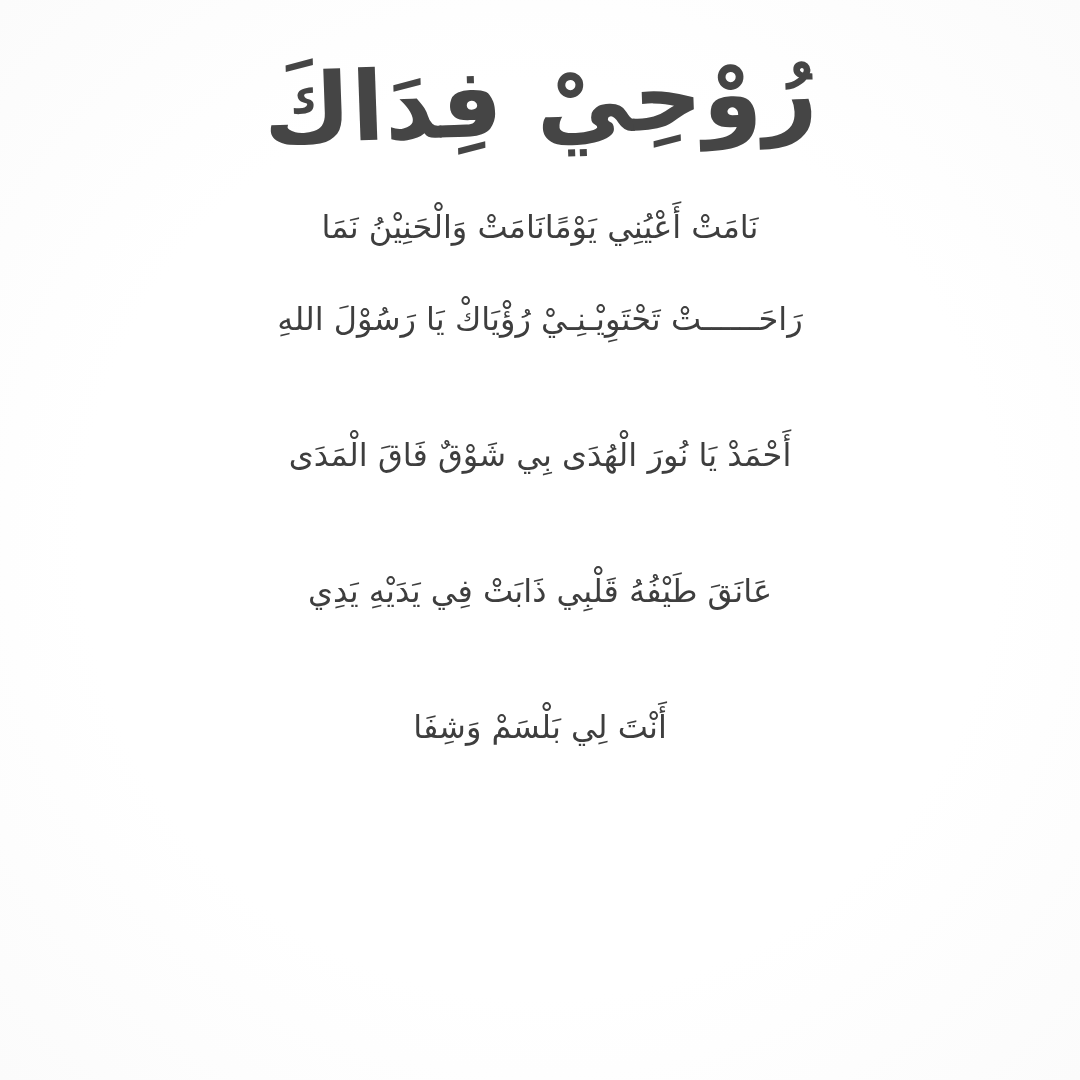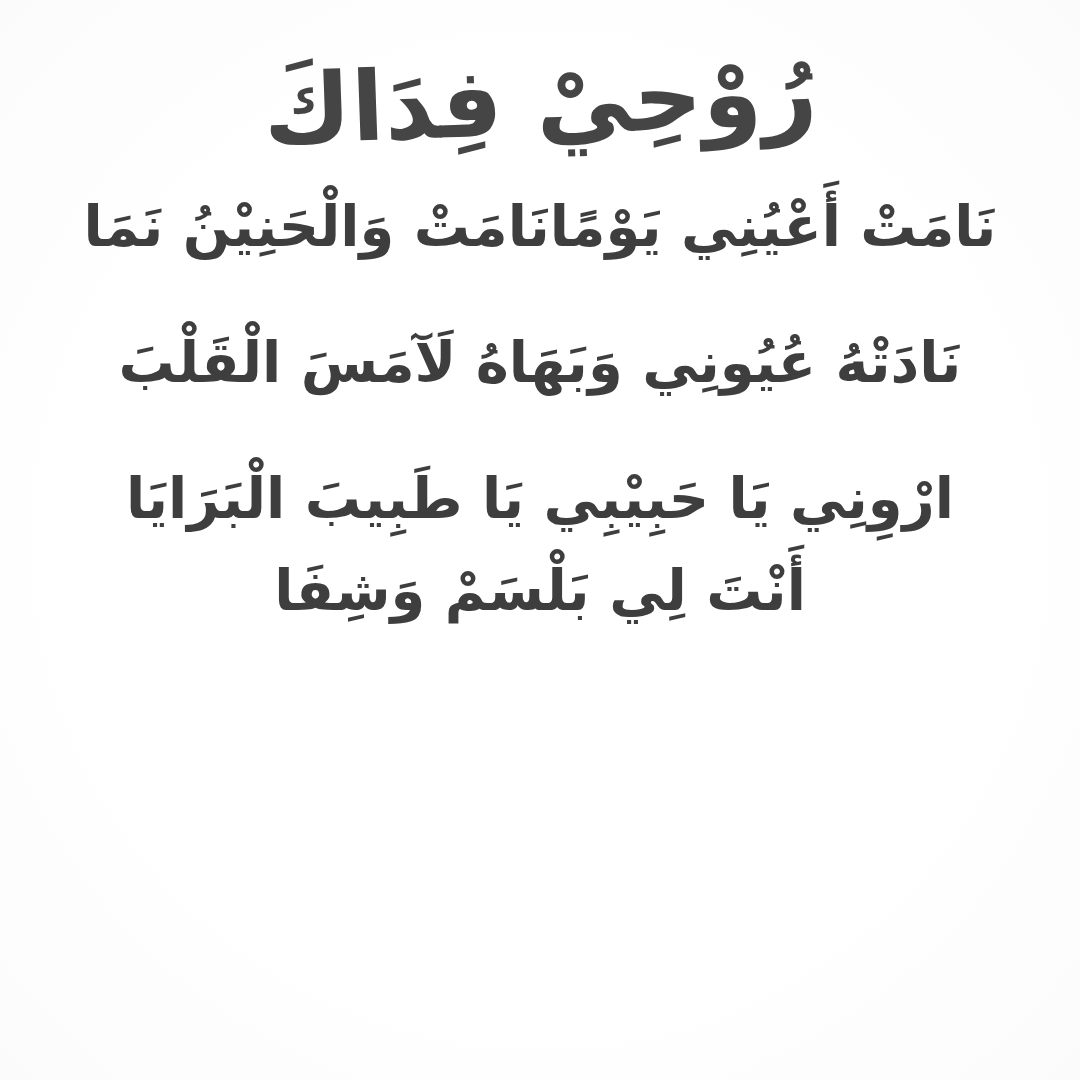--- a/index.html
+++ b/index.html
@@ -30,46 +30,47 @@
     letter-spacing: 2px;
   }
   .poem {
     margin-top: 10px;
   }
   .stanza {
     margin: 0 auto 44px auto;
   }
   .poem-line {
     margin: 0 auto;
-    font-size: 56px;
-    font-weight: bold;
+    font-size: 32px;
+    font-weight: normal;
     line-height: 92px;
     color: #3e3e3e;
     white-space: nowrap;
   }
 </style>
 </head>
 <body>
 
 <div class="canvas">
 
   <h1 class="title">رُوْحِيْ فِدَاكَ</h1>
 
   <div class="poem">
 
     <div class="stanza">
       <p class="poem-line">نَامَتْ أَعْيُنِي يَوْمًانَامَتْ وَالْحَنِيْنُ نَمَا</p>
+      <p class="poem-line">رَاحَــــــتْ تَحْتَوِيْـنِـيْ رُؤْيَاكْ يَا رَسُوْلَ اللهِ</p>
     </div>
 
     <div class="stanza">
+      <p class="poem-line">أَحْمَدْ يَا نُورَ الْهُدَى بِي شَوْقٌ فَاقَ الْمَدَى</p>
     </div>
 
     <div class="stanza">
-      <p class="poem-line">نَادَتْهُ عُيُونِي وَبَهَاهُ لَآمَسَ الْقَلْبَ</p>
+      <p class="poem-line">عَانَقَ طَيْفُهُ قَلْبِي ذَابَتْ فِي يَدَيْهِ يَدِي</p>
     </div>
 
     <div class="stanza">
-      <p class="poem-line">ارْوِنِي يَا حَبِيْبِي يَا طَبِيبَ الْبَرَايَا</p>
       <p class="poem-line">أَنْتَ لِي بَلْسَمْ وَشِفَا</p>
     </div>
 
   </div>
 </div>
 
 </body></html>

